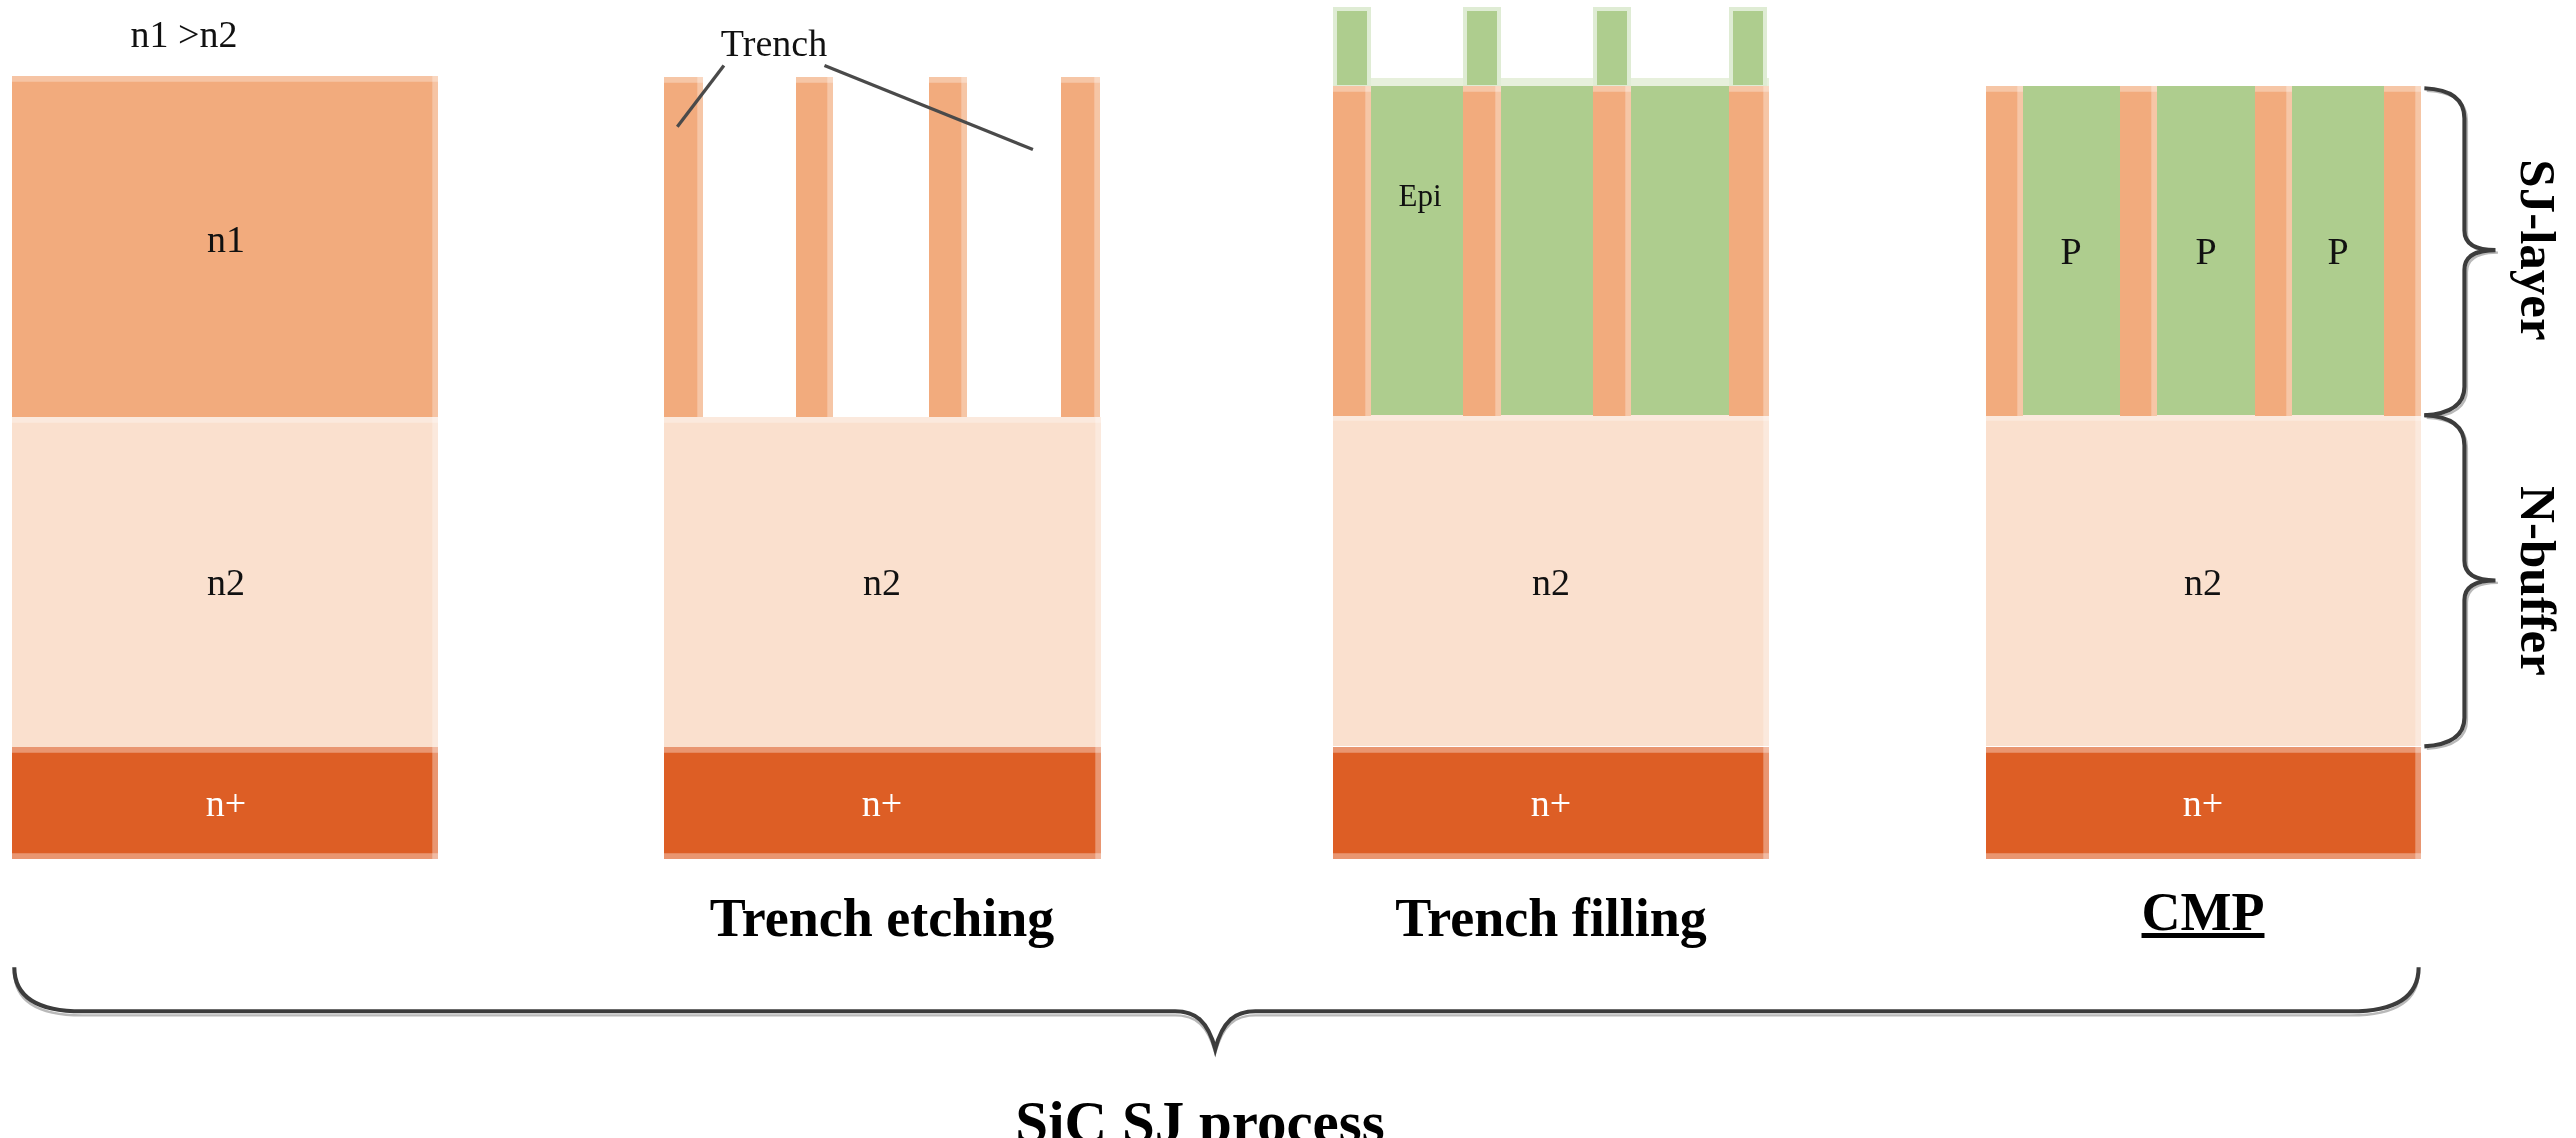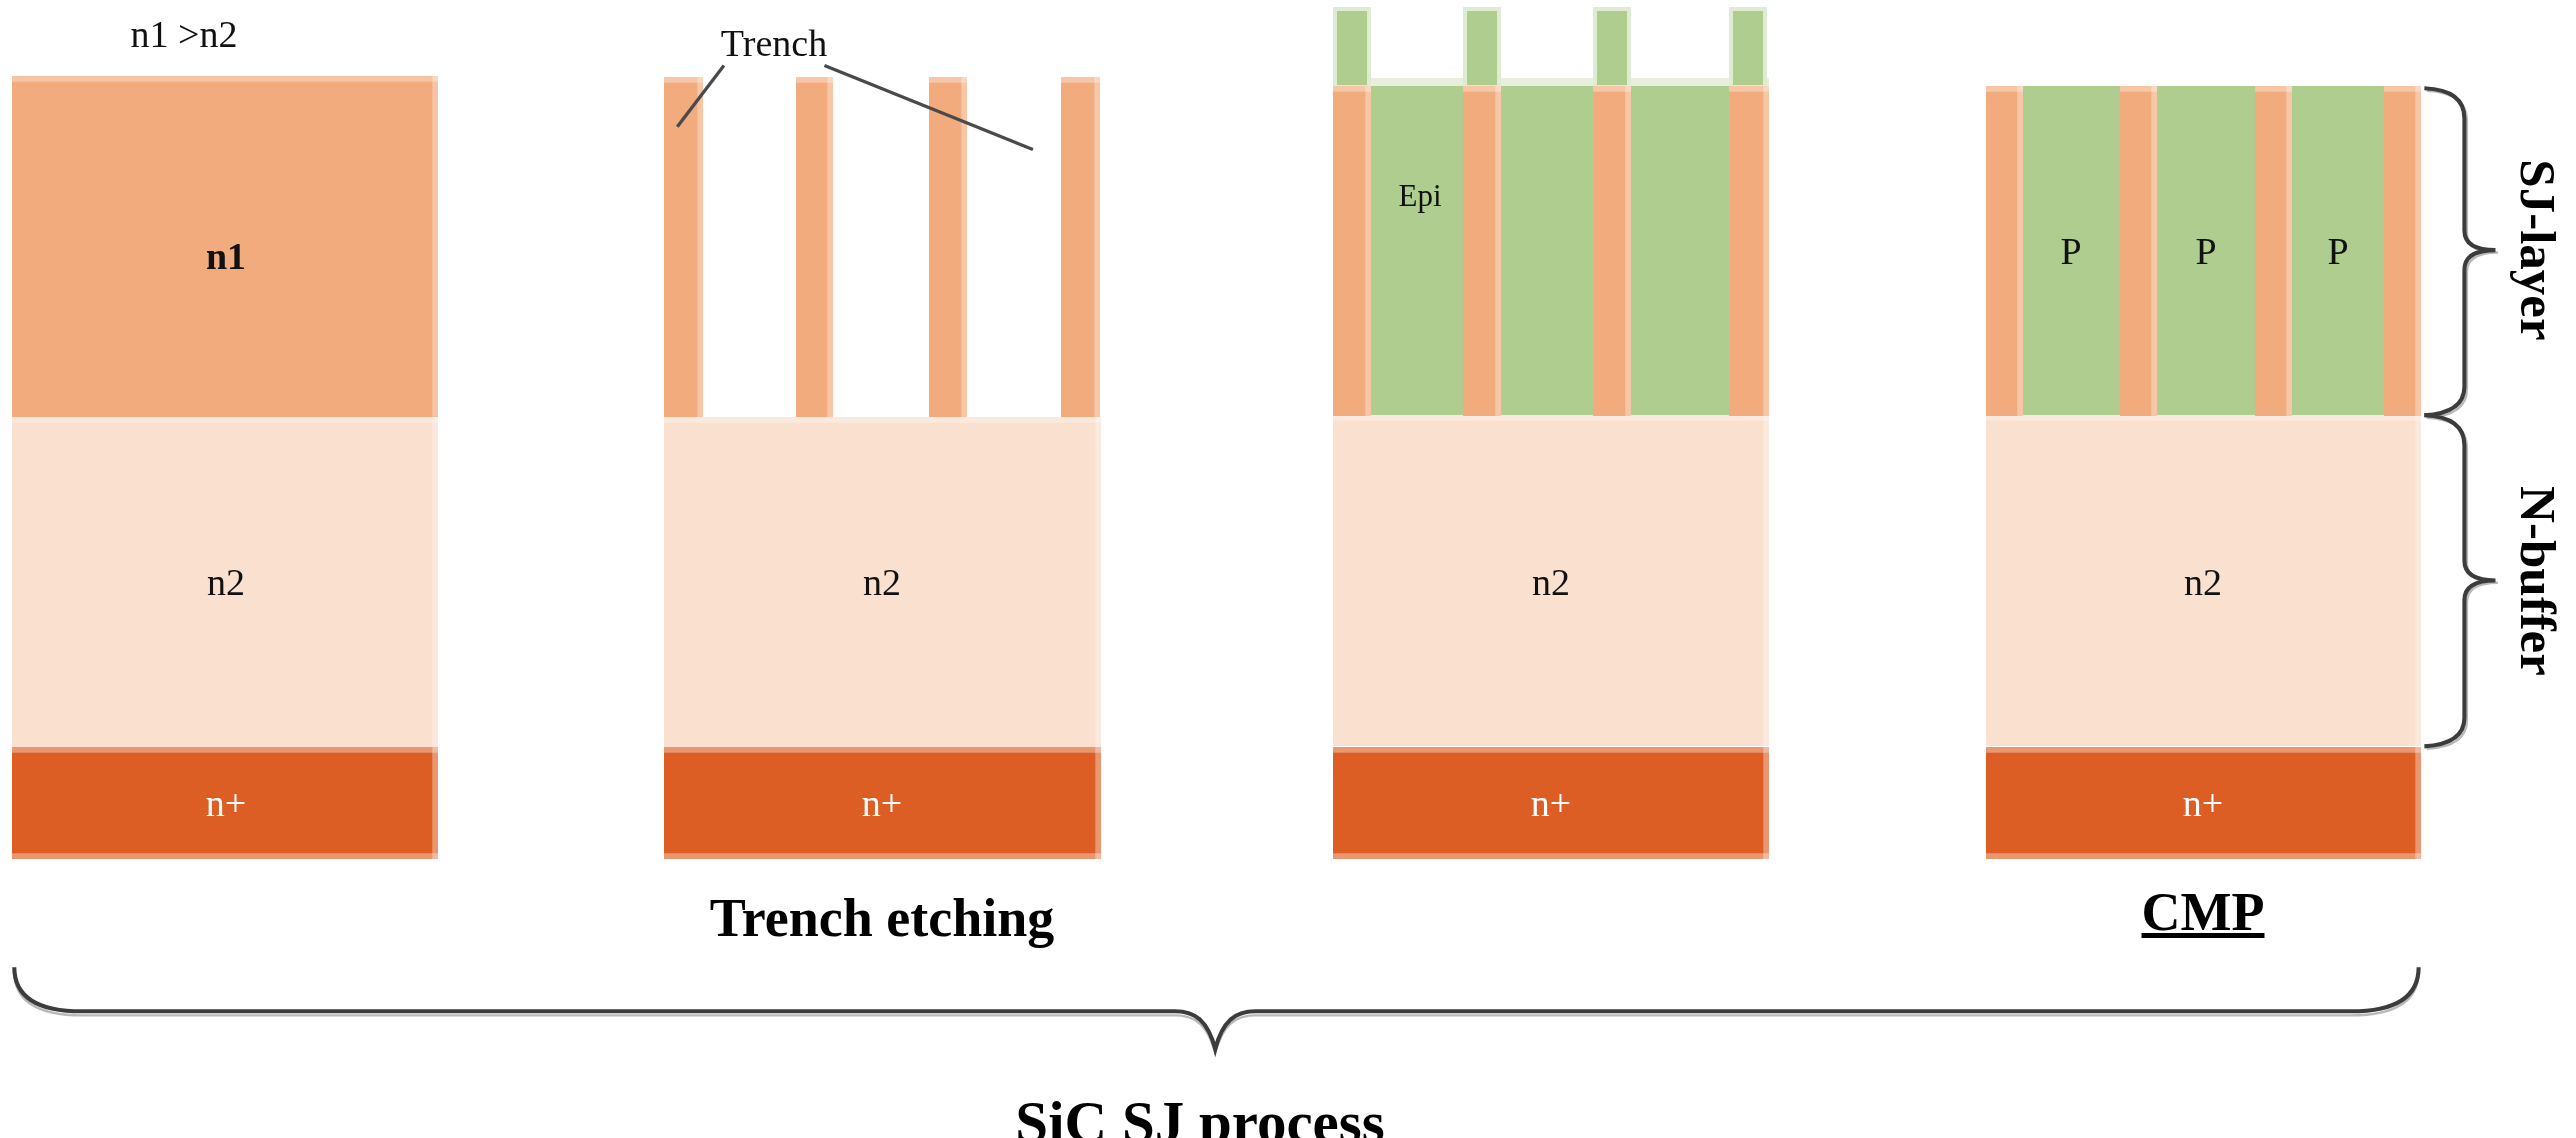--- a/index.html
+++ b/index.html
@@ -38,21 +38,21 @@
 </style>
 </head>
 <body>
 
 <div class="canvas">
 
   <div class="lbl zt" style="left:184px;top:34px;">n1 &gt;n2</div>
   <div class="block n1 zl" style="left:12.3px;top:76px;width:426px;height:341px;"></div>
   <div class="block n2 zl" style="left:12.3px;top:417px;width:426px;height:330px;"></div>
   <div class="block nplus zl" style="left:12.3px;top:747px;width:426px;height:112px;"></div>
-  <div class="lbl zt" style="left:226px;top:256px;font-weight:bold;">n1</div>
+  <div class="lbl zt" style="left:226px;top:239px;">n1</div>
   <div class="lbl zt" style="left:226px;top:582px;">n2</div>
   <div class="lbl white zt" style="left:226px;top:803px;">n+</div>
 
   <div class="lbl zt" style="left:774px;top:43px;">Trench</div>
   <div class="block pillar zl" style="left:664px;top:77px;width:39px;height:340px;"></div>
   <div class="block pillar zl" style="left:796px;top:77px;width:37px;height:340px;"></div>
   <div class="block pillar zl" style="left:929px;top:77px;width:38px;height:340px;"></div>
   <div class="block pillar zl" style="left:1061px;top:77px;width:39px;height:340px;"></div>
   <div class="block n2 zl" style="left:664px;top:417px;width:437px;height:330px;"></div>
   <div class="block nplus zl" style="left:664px;top:747px;width:437px;height:112px;"></div>
@@ -68,20 +68,21 @@
   <div class="green zl abs" style="left:1333px;top:86px;width:436px;height:330px;"></div>
   <div class="block pillar zc" style="left:1333px;top:86px;width:38px;height:330px;"></div>
   <div class="block pillar zc" style="left:1463px;top:86px;width:38px;height:330px;"></div>
   <div class="block pillar zc" style="left:1593px;top:86px;width:38px;height:330px;"></div>
   <div class="block pillar zc" style="left:1729px;top:86px;width:40px;height:330px;"></div>
   <div class="lbl zt" style="left:1420px;top:195px;font-size:31px;">Epi</div>
   <div class="block n2 zl" style="left:1333px;top:415px;width:436px;height:331px;"></div>
   <div class="block nplus zl" style="left:1333px;top:747px;width:436px;height:112px;"></div>
   <div class="lbl zt" style="left:1551px;top:582px;">n2</div>
   <div class="lbl white zt" style="left:1551px;top:803px;">n+</div>
+  <div class="caption zt" style="left:1551px;top:918px;">Trench filling</div>
 
   <div class="green zl abs" style="left:1986px;top:86px;width:435px;height:330px;"></div>
   <div class="block pillar zc" style="left:1986px;top:86px;width:37px;height:330px;"></div>
   <div class="block pillar zc" style="left:2120px;top:86px;width:37px;height:330px;"></div>
   <div class="block pillar zc" style="left:2255px;top:86px;width:37px;height:330px;"></div>
   <div class="block pillar zc" style="left:2384px;top:86px;width:37px;height:330px;"></div>
   <div class="lbl zt" style="left:2071px;top:251px;">P</div>
   <div class="lbl zt" style="left:2206px;top:251px;">P</div>
   <div class="lbl zt" style="left:2338px;top:251px;">P</div>
   <div class="block n2 zl" style="left:1986px;top:415px;width:435px;height:331px;"></div>

